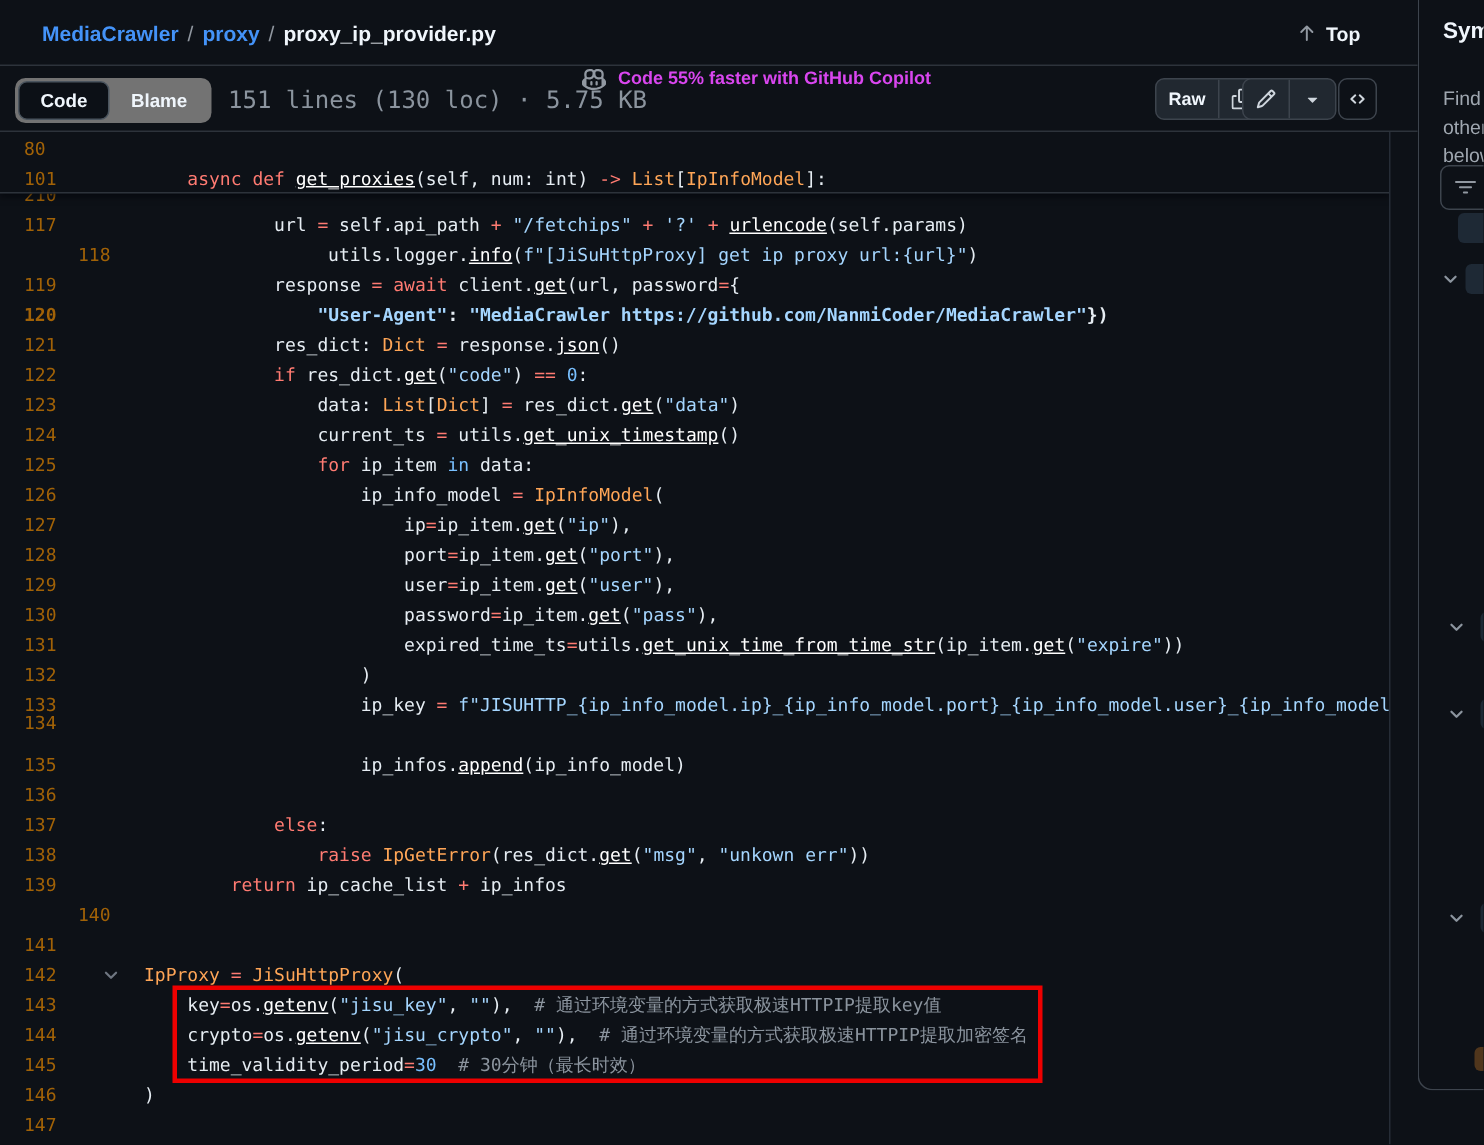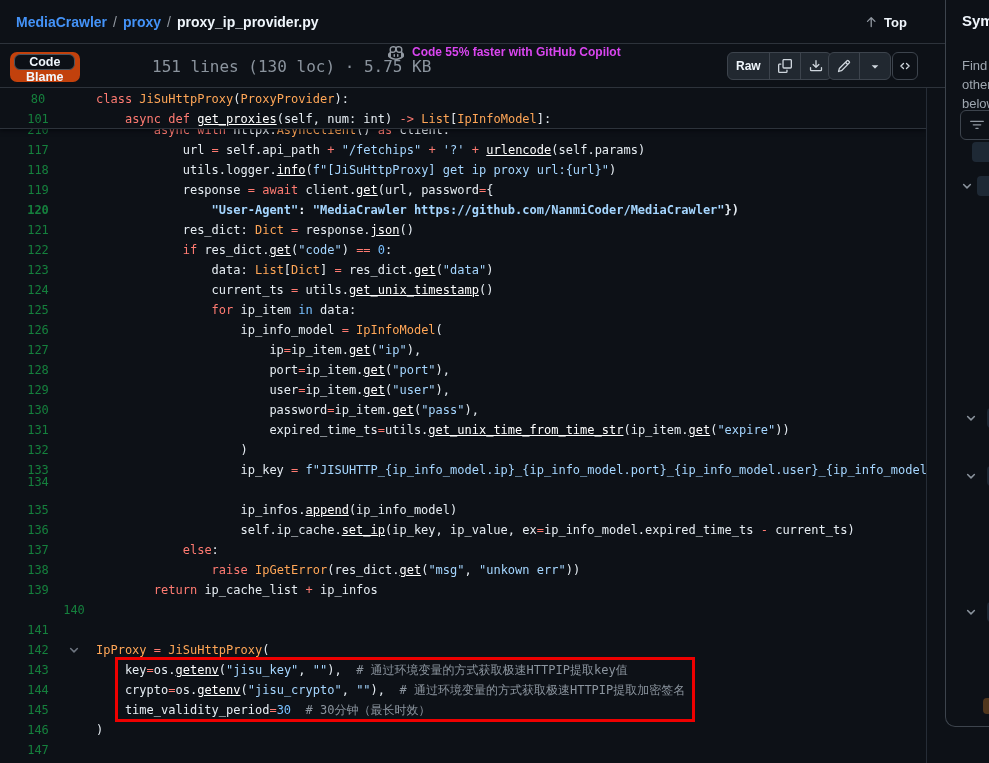--- a/index.html
+++ b/index.html
@@ -5,38 +5,38 @@
   * { margin:0; padding:0; box-sizing:border-box; }
   html,body { width:989px; height:763px; }
   body {
     position:relative; overflow:hidden;
     background:#0d1117; color:#e6edf3;
     font-family:"Liberation Sans", sans-serif;
   }
   
   .breadcrumb-bar {
     position:absolute; left:0; top:0; width:945px; height:44px;
-    border-bottom:1px solid #2d333b; display:flex; align-items:center;
+    border-bottom:1px solid #2d333b; display:flex; align-items:center;padding-left:12px;
   }
   .breadcrumb { margin-left:16px; font-size:14px; font-weight:600; white-space:nowrap; }
   .crumb-link { color:#4493f8; text-decoration:none; cursor:pointer; }
   .crumb-sep { color:#9198a1; font-weight:400; padding:0 6px; }
   .crumb-file { color:#f0f6fc; }
   .top-btn {
     position:absolute; left:858px; top:8px; height:28px; padding:0 6px;
     display:flex; align-items:center; gap:6px; border-radius:6px; cursor:pointer;
     color:#f0f6fc; font-size:13px; font-weight:600;
   }
   .toolbar {
     position:absolute; left:0; top:45px; width:945px; height:43px;
     border-bottom:1px solid #2d333b;
   }
   .seg-control {
     position:absolute; left:10px; top:7px; height:30px; border-radius:7px;
-    background:#c2410c; display:flex; align-items:center; padding:2px;flex-direction:column;
+    background:#737373; display:flex; align-items:center; padding:2px;
   }
   .seg {
     height:26px; padding:0 14px; display:flex; align-items:center;
     font-size:12.5px; font-weight:600; color:#f0f6fc; border-radius:6px; cursor:pointer;
   }
   .seg.active { background:#0c1016; border:1px solid #4a545e; }
   .file-info {
     position:absolute; left:152px; top:0; height:43px; display:flex; align-items:center;
     color:#8b949e; font-size:16px; font-family:"DejaVu Sans Mono", monospace; white-space:nowrap;
   }
@@ -59,21 +59,21 @@
   }
   svg.oct { fill:#cfd6dd; display:block; }
   svg.oct-muted { fill:#9198a1; display:block; }
   
   .code-viewport {
     position:absolute; left:0; top:88px; width:927px; height:675px;
     overflow:hidden; border-right:1px solid #262d37;
     font-family:"DejaVu Sans Mono", monospace; font-size:12px;
   }
   .row { position:absolute; left:0; width:926px; height:20px; line-height:20px; white-space:pre; }
-  .ln { position:absolute; left:0; top:0; width:60px; text-align:center; color:#15803d; cursor:pointer;padding-left:16px; }
+  .ln { position:absolute; left:0; top:0; width:60px; text-align:left; color:#a16207; cursor:pointer;padding-left:16px; }
   .lc { position:absolute; left:96px; top:0; white-space:pre; }
   .fold-chev { position:absolute; left:68px; top:4px; cursor:pointer; }
   .sticky-block {
     position:absolute; left:0; top:0; width:926px; height:41px; background:#0d1117;
     border-bottom:1px solid #2d333b; box-shadow:0 2px 4px rgba(1,4,9,.55); z-index:3;
   }
   .highlight-box {
     position:absolute; left:115px; top:569px; width:580px; height:65px;
     border:3px solid #ee0000; z-index:5; pointer-events:none;
   }
@@ -126,21 +126,21 @@
   <div class="file-info">151 lines (130 loc) · 5.75 KB</div>
 
   <div class="copilot-banner">
     <svg class="oct-muted" width="16" height="16" viewBox="0 0 16 16">
         <path d="M7.998 15.035c-4.562 0-7.873-2.914-7.998-3.749V9.338c.085-.628.677-1.686 1.588-2.065.013-.07.024-.143.036-.218.029-.183.06-.384.126-.612-.201-.508-.254-1.084-.254-1.656 0-.87.128-1.769.693-2.484.579-.733 1.494-1.124 2.724-1.261 1.206-.134 2.262.034 2.944.765.05.053.096.108.139.165.044-.057.094-.112.143-.165.682-.731 1.738-.899 2.944-.765 1.23.137 2.145.528 2.724 1.261.566.715.693 1.614.693 2.484 0 .572-.053 1.148-.254 1.656.066.228.098.429.126.612.012.076.024.148.037.218.924.385 1.522 1.471 1.591 2.095v1.872c0 .766-3.351 3.795-8.002 3.795Zm0-1.485c2.28 0 4.584-1.11 5.002-1.433V7.862l-.023-.116c-.49.21-1.075.291-1.727.291-1.146 0-2.059-.327-2.71-.991A3.222 3.222 0 0 1 8 6.303a3.24 3.24 0 0 1-.544.743c-.65.664-1.563.991-2.71.991-.652 0-1.236-.081-1.727-.291l-.023.116v4.255c.419.323 2.722 1.433 5.002 1.433ZM6.762 2.83c-.193-.206-.637-.413-1.682-.297-1.019.113-1.479.404-1.713.7-.247.312-.369.789-.369 1.554 0 .793.129 1.171.308 1.371.162.181.519.379 1.442.379.853 0 1.339-.235 1.638-.54.315-.322.527-.827.617-1.553.117-.935-.037-1.395-.241-1.614Zm4.155-.297c-1.044-.116-1.488.091-1.681.297-.204.219-.359.679-.242 1.614.091.726.303 1.231.618 1.553.299.305.784.54 1.638.54.922 0 1.28-.198 1.442-.379.179-.2.308-.578.308-1.371 0-.765-.123-1.242-.37-1.554-.233-.296-.693-.587-1.713-.7Z"></path>
         <path d="M6.25 9.037a.75.75 0 0 1 .75.75v1.501a.75.75 0 0 1-1.5 0V9.787a.75.75 0 0 1 .75-.75Zm4.25.75v1.501a.75.75 0 0 1-1.5 0V9.787a.75.75 0 0 1 1.5 0Z"></path>
       </svg>
     <span>Code 55% faster with GitHub Copilot</span>
   </div>
 
-  <div class="btn-group" style="left:727px;">
+  <div class="btn-group" style="left:770px;">
     <div class="btn-cell">Raw</div>
     <div class="btn-cell">
       <svg class="oct" width="14" height="14" viewBox="0 0 16 16">
           <path d="M0 6.75C0 5.784.784 5 1.75 5h1.5a.75.75 0 0 1 0 1.5h-1.5a.25.25 0 0 0-.25.25v7.5c0 .138.112.25.25.25h7.5a.25.25 0 0 0 .25-.25v-1.5a.75.75 0 0 1 1.5 0v1.5A1.75 1.75 0 0 1 9.25 16h-7.5A1.75 1.75 0 0 1 0 14.25Z"></path>
           <path d="M5 1.75C5 .784 5.784 0 6.75 0h7.5C15.216 0 16 .784 16 1.75v7.5A1.75 1.75 0 0 1 14.25 11h-7.5A1.75 1.75 0 0 1 5 9.25Zm1.75-.25a.25.25 0 0 0-.25.25v7.5c0 .138.112.25.25.25h7.5a.25.25 0 0 0 .25-.25v-7.5a.25.25 0 0 0-.25-.25Z"></path>
         </svg>
     </div>
     <div class="btn-cell">
       <svg class="oct" width="14" height="14" viewBox="0 0 16 16">
           <path d="M2.75 14A1.75 1.75 0 0 1 1 12.25v-2.5a.75.75 0 0 1 1.5 0v2.5c0 .138.112.25.25.25h10.5a.25.25 0 0 0 .25-.25v-2.5a.75.75 0 0 1 1.5 0v2.5A1.75 1.75 0 0 1 13.25 14Z"></path>
@@ -165,58 +165,58 @@
   <div class="icon-btn-square" style="left:892px;">
     <svg width="14" height="14" viewBox="0 0 16 16" fill="none" stroke="#cfd6dd" stroke-width="1.5" stroke-linecap="round" stroke-linejoin="round">
         <path d="m6.3 5.2-3 2.8 3 2.8"></path>
         <path d="m9.7 5.2 3 2.8-3 2.8"></path>
       </svg>
   </div>
 </div>
 
 <div class="code-viewport">
   <div>
-      <div class="row" style="top: 32px;"><span class="ln">210</span><span class="lc"><span class="t-p">        </span><span class="t-k">async</span><span class="t-p"> </span><span class="t-k">with</span><span class="t-p"> httpx.</span><span class="t-cl">AsyncClient</span><span class="t-p">() </span><span class="t-k">as</span><span class="t-p"> client:</span></span></div>
+      <div class="row" style="top: 32px;"><span class="ln">210</span></div>
       <div class="row" style="top: 52px;"><span class="ln">117</span><span class="lc"><span class="t-p">            url </span><span class="t-k">=</span><span class="t-p"> self.api_path </span><span class="t-k">+</span><span class="t-p"> </span><span class="t-s">"/fetchips"</span><span class="t-p"> </span><span class="t-k">+</span><span class="t-p"> </span><span class="t-s">'?'</span><span class="t-p"> </span><span class="t-k">+</span><span class="t-p"> </span><span class="t-f">urlencode</span><span class="t-p">(self.params)</span></span></div>
-      <div class="row" style="top: 72px;"><span class="ln">118</span><span class="lc"><span class="t-p">            utils.logger.</span><span class="t-f">info</span><span class="t-p">(</span><span class="t-s">f"[JiSuHttpProxy] get ip proxy url:{url}"</span><span class="t-p">)</span></span></div>
+      <div class="row" style="top: 72px; margin-left: 36px;"><span class="ln">118</span><span class="lc"><span class="t-p">            utils.logger.</span><span class="t-f">info</span><span class="t-p">(</span><span class="t-s">f"[JiSuHttpProxy] get ip proxy url:{url}"</span><span class="t-p">)</span></span></div>
       <div class="row" style="top: 92px;"><span class="ln">119</span><span class="lc"><span class="t-p">            response </span><span class="t-k">=</span><span class="t-p"> </span><span class="t-k">await</span><span class="t-p"> client.</span><span class="t-f">get</span><span class="t-p">(url, password</span><span class="t-k">=</span><span class="t-p">{</span></span></div>
       <div class="row" style="top: 112px; font-weight: bold;"><span class="ln">120</span><span class="lc"><span class="t-p">                </span><span class="t-s">"User-Agent"</span><span class="t-p">: </span><span class="t-s">"MediaCrawler https://github.com/NanmiCoder/MediaCrawler"</span><span class="t-p">})</span></span></div>
       <div class="row" style="top: 132px;"><span class="ln">121</span><span class="lc"><span class="t-p">            res_dict: </span><span class="t-cl">Dict</span><span class="t-p"> </span><span class="t-k">=</span><span class="t-p"> response.</span><span class="t-f">json</span><span class="t-p">()</span></span></div>
       <div class="row" style="top: 152px;"><span class="ln">122</span><span class="lc"><span class="t-p">            </span><span class="t-k">if</span><span class="t-p"> res_dict.</span><span class="t-f">get</span><span class="t-p">(</span><span class="t-s">"code"</span><span class="t-p">) </span><span class="t-k">==</span><span class="t-p"> </span><span class="t-c">0</span><span class="t-p">:</span></span></div>
       <div class="row" style="top: 172px;"><span class="ln">123</span><span class="lc"><span class="t-p">                data: </span><span class="t-cl">List</span><span class="t-p">[</span><span class="t-cl">Dict</span><span class="t-p">] </span><span class="t-k">=</span><span class="t-p"> res_dict.</span><span class="t-f">get</span><span class="t-p">(</span><span class="t-s">"data"</span><span class="t-p">)</span></span></div>
       <div class="row" style="top: 192px;"><span class="ln">124</span><span class="lc"><span class="t-p">                current_ts </span><span class="t-k">=</span><span class="t-p"> utils.</span><span class="t-f">get_unix_timestamp</span><span class="t-p">()</span></span></div>
       <div class="row" style="top: 212px;"><span class="ln">125</span><span class="lc"><span class="t-p">                </span><span class="t-k">for</span><span class="t-p"> ip_item </span><span class="t-c">in</span><span class="t-p"> data:</span></span></div>
       <div class="row" style="top: 232px;"><span class="ln">126</span><span class="lc"><span class="t-p">                    ip_info_model </span><span class="t-k">=</span><span class="t-p"> </span><span class="t-cl">IpInfoModel</span><span class="t-p">(</span></span></div>
       <div class="row" style="top: 252px;"><span class="ln">127</span><span class="lc"><span class="t-p">                        ip</span><span class="t-k">=</span><span class="t-p">ip_item.</span><span class="t-f">get</span><span class="t-p">(</span><span class="t-s">"ip"</span><span class="t-p">),</span></span></div>
       <div class="row" style="top: 272px;"><span class="ln">128</span><span class="lc"><span class="t-p">                        port</span><span class="t-k">=</span><span class="t-p">ip_item.</span><span class="t-f">get</span><span class="t-p">(</span><span class="t-s">"port"</span><span class="t-p">),</span></span></div>
       <div class="row" style="top: 292px;"><span class="ln">129</span><span class="lc"><span class="t-p">                        user</span><span class="t-k">=</span><span class="t-p">ip_item.</span><span class="t-f">get</span><span class="t-p">(</span><span class="t-s">"user"</span><span class="t-p">),</span></span></div>
       <div class="row" style="top: 312px;"><span class="ln">130</span><span class="lc"><span class="t-p">                        password</span><span class="t-k">=</span><span class="t-p">ip_item.</span><span class="t-f">get</span><span class="t-p">(</span><span class="t-s">"pass"</span><span class="t-p">),</span></span></div>
       <div class="row" style="top: 332px;"><span class="ln">131</span><span class="lc"><span class="t-p">                        expired_time_ts</span><span class="t-k">=</span><span class="t-p">utils.</span><span class="t-f">get_unix_time_from_time_str</span><span class="t-p">(ip_item.</span><span class="t-f">get</span><span class="t-p">(</span><span class="t-s">"expire"</span><span class="t-p">))</span></span></div>
       <div class="row" style="top: 352px;"><span class="ln">132</span><span class="lc"><span class="t-p">                    )</span></span></div>
       <div class="row" style="top: 372px;"><span class="ln">133</span><span class="lc"><span class="t-p">                    ip_key </span><span class="t-k">=</span><span class="t-p"> </span><span class="t-s">f"JISUHTTP_{ip_info_model.ip}_{ip_info_model.port}_{ip_info_model.user}_{ip_info_model.password}"</span></span></div>
       <div class="row" style="top: 384px;"><span class="ln">134</span></div>
       <div class="row" style="top: 412px;"><span class="ln">135</span><span class="lc"><span class="t-p">                    ip_infos.</span><span class="t-f">append</span><span class="t-p">(ip_info_model)</span></span></div>
-      <div class="row" style="top: 432px;"><span class="ln">136</span><span class="lc"><span class="t-p">                    self.ip_cache.</span><span class="t-f">set_ip</span><span class="t-p">(ip_key, ip_value, ex</span><span class="t-k">=</span><span class="t-p">ip_info_model.expired_time_ts </span><span class="t-k">-</span><span class="t-p"> current_ts)</span></span></div>
+      <div class="row" style="top: 432px;"><span class="ln">136</span></div>
       <div class="row" style="top: 452px;"><span class="ln">137</span><span class="lc"><span class="t-p">            </span><span class="t-k">else</span><span class="t-p">:</span></span></div>
       <div class="row" style="top: 472px;"><span class="ln">138</span><span class="lc"><span class="t-p">                </span><span class="t-k">raise</span><span class="t-p"> </span><span class="t-cl">IpGetError</span><span class="t-p">(res_dict.</span><span class="t-f">get</span><span class="t-p">(</span><span class="t-s">"msg"</span><span class="t-p">, </span><span class="t-s">"unkown err"</span><span class="t-p">))</span></span></div>
       <div class="row" style="top: 492px;"><span class="ln">139</span><span class="lc"><span class="t-p">        </span><span class="t-k">return</span><span class="t-p"> ip_cache_list </span><span class="t-k">+</span><span class="t-p"> ip_infos</span></span></div>
       <div class="row" style="top: 512px; margin-left: 36px;"><span class="ln">140</span><span class="lc"></span></div>
       <div class="row" style="top: 532px;"><span class="ln">141</span><span class="lc"></span></div>
       <div class="row" style="top: 552px;"><span class="ln">142</span><svg class="fold-chev" width="12" height="12" viewBox="0 0 16 16" fill="none" stroke="#6e7681" stroke-width="2" stroke-linecap="round" stroke-linejoin="round">
           <path d="m3.5 6 4.5 4.5L12.5 6"></path>
         </svg><span class="lc"><span class="t-cl">IpProxy</span><span class="t-p"> </span><span class="t-k">=</span><span class="t-p"> </span><span class="t-cl">JiSuHttpProxy</span><span class="t-p">(</span></span></div>
       <div class="row" style="top: 572px;"><span class="ln">143</span><span class="lc"><span class="t-p">    key</span><span class="t-k">=</span><span class="t-p">os.</span><span class="t-f">getenv</span><span class="t-p">(</span><span class="t-s">"jisu_key"</span><span class="t-p">, </span><span class="t-s">""</span><span class="t-p">),  </span><span class="t-cm"># 通过环境变量的方式获取极速HTTPIP提取key值</span></span></div>
       <div class="row" style="top: 592px;"><span class="ln">144</span><span class="lc"><span class="t-p">    crypto</span><span class="t-k">=</span><span class="t-p">os.</span><span class="t-f">getenv</span><span class="t-p">(</span><span class="t-s">"jisu_crypto"</span><span class="t-p">, </span><span class="t-s">""</span><span class="t-p">),  </span><span class="t-cm"># 通过环境变量的方式获取极速HTTPIP提取加密签名</span></span></div>
       <div class="row" style="top: 612px;"><span class="ln">145</span><span class="lc"><span class="t-p">    time_validity_period</span><span class="t-k">=</span><span class="t-c">30</span><span class="t-p">  </span><span class="t-cm"># 30分钟（最长时效）</span></span></div>
       <div class="row" style="top: 632px;"><span class="ln">146</span><span class="lc"><span class="t-p">)</span></span></div>
       <div class="row" style="top: 652px;"><span class="ln">147</span><span class="lc"></span></div>
     </div>
   <div class="sticky-block">
     <div>
-        <div class="row" style="top: 1px;"><span class="ln">80</span><span class="lc"><span class="t-k">class</span><span class="t-p"> </span><span class="t-cl">JiSuHttpProxy</span><span class="t-p">(</span><span class="t-cl">ProxyProvider</span><span class="t-p">):</span></span></div>
+        <div class="row" style="top: 1px;"><span class="ln">80</span></div>
         <div class="row" style="top: 21px;"><span class="ln">101</span><span class="lc"><span class="t-p">    </span><span class="t-k">async</span><span class="t-p"> </span><span class="t-k">def</span><span class="t-p"> </span><span class="t-f">get_proxies</span><span class="t-p">(self, num: int) </span><span class="t-k">-&gt;</span><span class="t-p"> </span><span class="t-cl">List</span><span class="t-p">[</span><span class="t-cl">IpInfoModel</span><span class="t-p">]:</span></span></div>
       </div>
   </div>
   <div class="highlight-box"></div>
 </div>
 
 <div class="symbols-panel">
   <div class="symbols-heading">Symbols</div>
   <div class="symbols-desc">
     <div>Find definitions and references for functions and</div>

